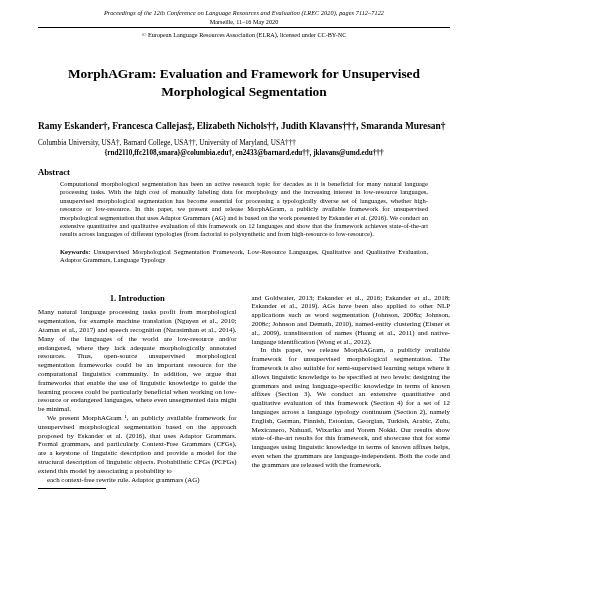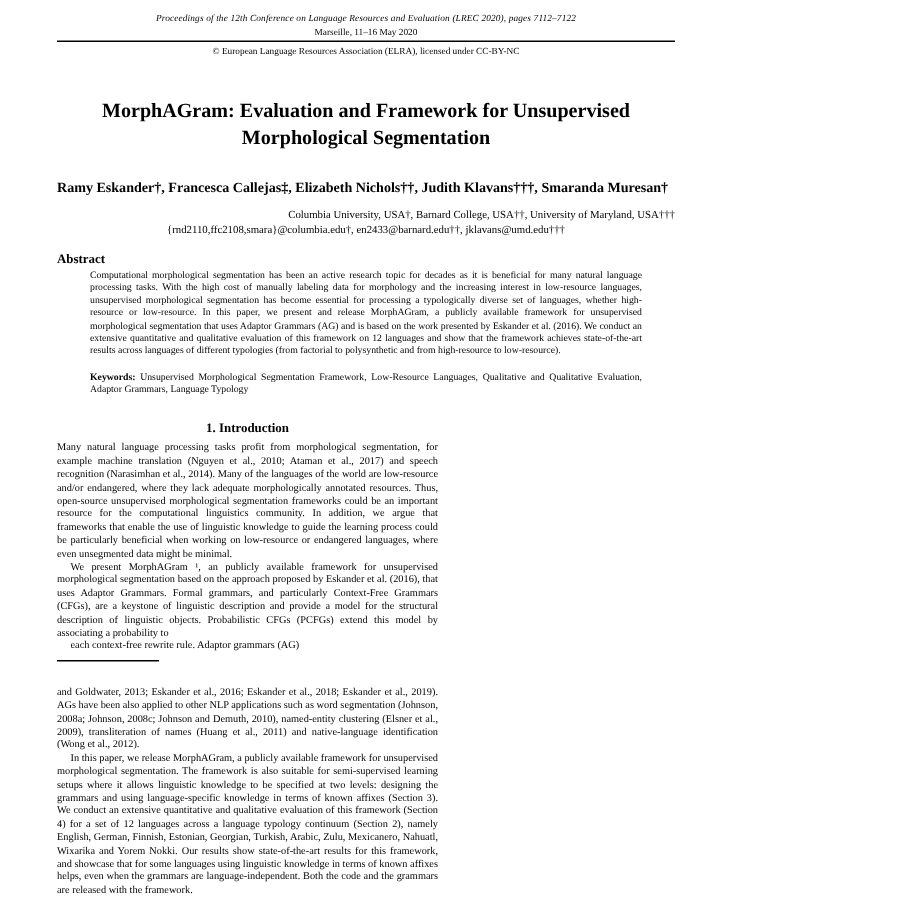--- a/index.html
+++ b/index.html
@@ -52,30 +52,31 @@
     line-height: 18px;
     margin: 26px 18px 0 18px;
   }
   .authors {
     font-size: 9.4px;
     font-weight: bold;
     line-height: 14px;
     margin-top: 18px;
   }
   .affil {
-    text-align: right;
+    text-align: left;
     font-size: 7.2px;
     line-height: 10px;
     margin-top: 5px;
   }
   .emails {
     text-align: center;
     font-size: 7.2px;
     line-height: 10px;
     margin-top: 0px;
+    font-weight: bold;
   }
   .abstract-head {
     text-align: left;
     font-size: 8.6px;
     font-weight: bold;
     margin-top: 9px;
     margin-bottom: 3px;
   }
   .abstract-body {
     font-size: 6.5px;
@@ -88,22 +89,21 @@
     line-height: 8.4px;
     text-align: justify;
     margin: 9px 22px 0 22px;
   }
   .keywords b {
     font-weight: bold;
   }
   .cols {
     display: flex;
     gap: 15px;
-    margin-top: 16px;
-    flex-direction: column;
+    margin-top: 29px;
   }
   .col {
     width: 254px;
     font-size: 6.9px;
     line-height: 8.8px;
     text-align: justify;
   }
   .sec-head {
     text-align: center;
     font-size: 8.6px;

